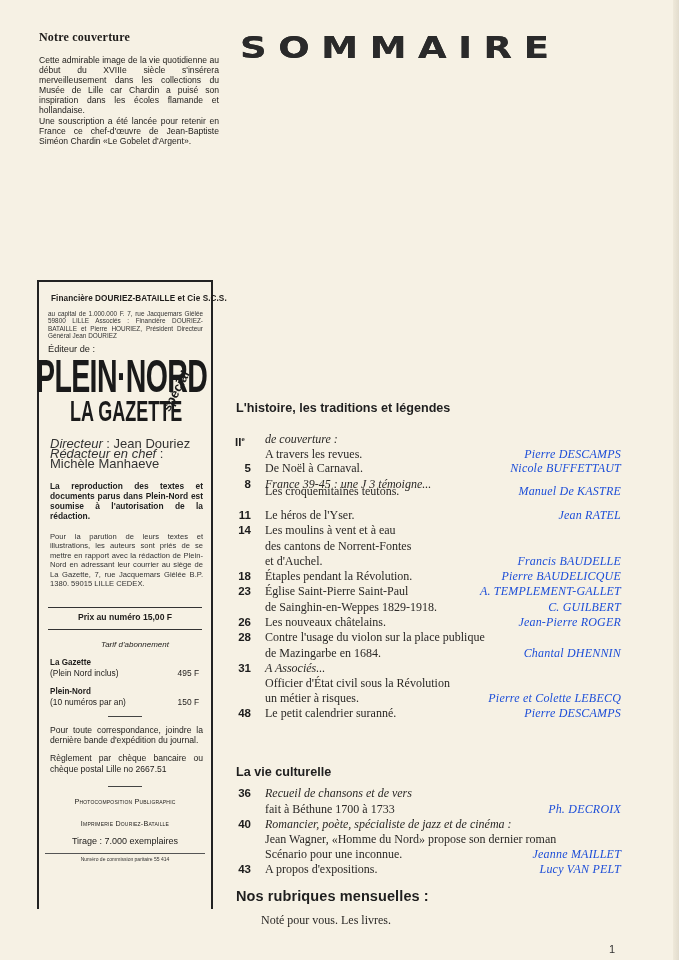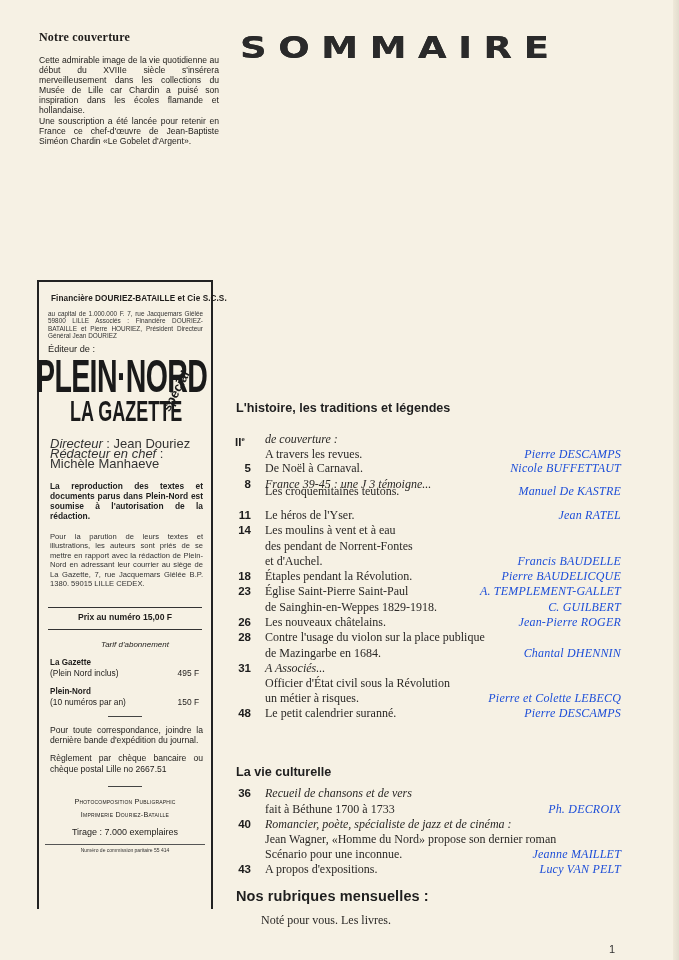--- a/index.html
+++ b/index.html
@@ -82,21 +82,21 @@
   .pb-sep2 { border-top: 1px solid #333; margin: 7px 9px 0 9px; }
   .pb-tarif-title { text-align: center; font-size: 8px; font-style: italic; margin-top: 10px; padding-left: 20px; }
   .pb-rate { margin: 8px 12px 0 11px; }
   .pb-rate .rate-name { font-size: 9.2px; font-weight: bold; transform: scaleX(0.88); transform-origin: left; }
   .pb-rate .rate-line { display: flex; justify-content: space-between; font-size: 8.4px; margin-top: 1px; }
   .pb-short { width: 34px; border-top: 1px solid #444; margin: 9px auto 0 auto; }
   .pb-corr { font-size: 8.6px; line-height: 10.3px; margin: 8px 8px 0 11px; text-align: justify; }
   .pb-reg { font-size: 8.6px; line-height: 10.3px; margin: 8px 8px 0 11px; text-align: justify; }
   .pb-short2 { width: 34px; border-top: 1px solid #444; margin: 12px auto 0 auto; }
   .pb-credit { text-align: center; font-size: 7.2px; font-variant: small-caps; margin-top: 10px; letter-spacing: 0.2px; }
-  .pb-credit.second { margin-top: 4px; }
+  .pb-credit.second { margin-top: 13px; }
   .pb-tirage { text-align: center; font-size: 9px; margin-top: 8px; }
   .pb-sep3 { border-top: 1px solid #555; margin: 7px 6px 0 6px; }
   .pb-commission { text-align: center; font-size: 5px; margin-top: 2px; color: #333; }
 
   
   .toc { position: absolute; left: 236px; top: 0; width: 385px; }
   .section-heading {
     position: absolute; left: 0; font-weight: bold; font-size: 12.6px; color: #1f1f1f;
     white-space: nowrap;
   }
@@ -220,21 +220,21 @@
     <span class="pg">11</span>
     <span class="title">Le héros de l'Yser.</span>
     <span class="author">Jean RATEL</span>
   </div>
 
   <div class="entry" style="top:523px">
     <span class="pg">14</span>
     <span class="title">Les moulins à vent et à eau</span>
   </div>
   <div class="entry" style="top:539px">
-    <span class="title">des pendant de Norrent-Fontes</span>
+    <span class="title">des cantons de Norrent-Fontes</span>
   </div>
   <div class="entry" style="top:554px">
     <span class="title">et d'Auchel.</span>
     <span class="author">Francis BAUDELLE</span>
   </div>
 
   <div class="entry" style="top:569px">
     <span class="pg">18</span>
     <span class="title">Étaples pendant la Révolution.</span>
     <span class="author">Pierre BAUDELICQUE</span>

